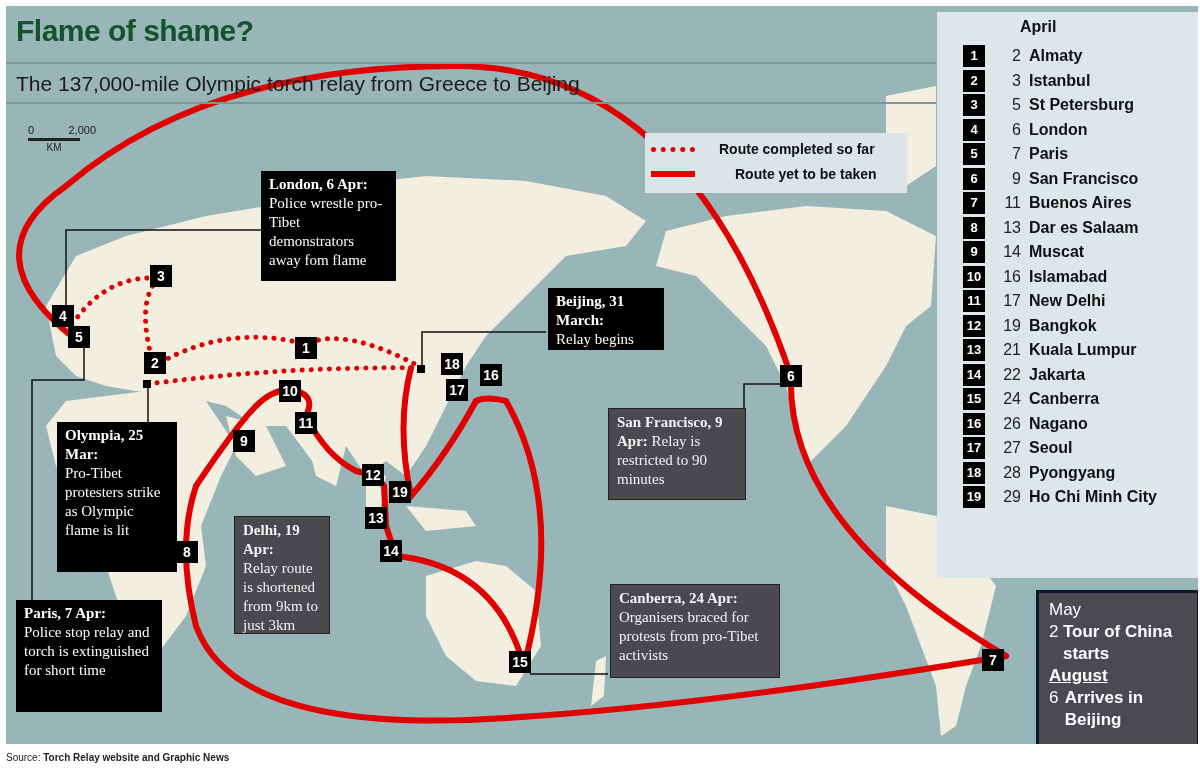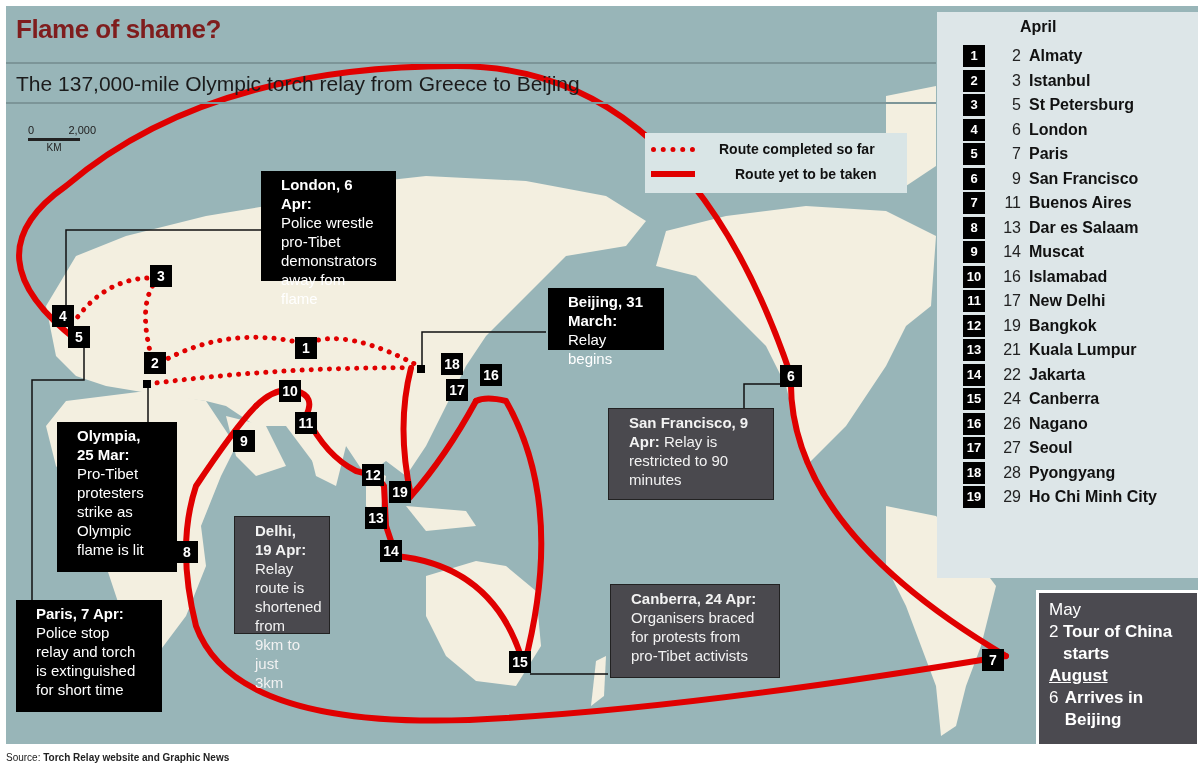--- a/index.html
+++ b/index.html
@@ -1,42 +1,42 @@
 <!DOCTYPE html>
 <html><head>
 <meta charset="utf-8">
 <style>
   html, body { margin:0; padding:0; background:#ffffff; }
   body { width:1200px; height:773px; position:relative; overflow:hidden;
          font-family:"Liberation Sans", "DejaVu Sans", sans-serif; }
   #frame { position:absolute; left:6px; top:6px; width:1192px; height:738px; background:#98b5b8; overflow:hidden; }
   #map-svg { position:absolute; left:0; top:0; }
-  .title { position:absolute; left:10px; top:8px; font-size:26px; font-weight:900; color:#7f1d1d; letter-spacing:-0.5px; }
+  .title { position:absolute; left:10px; top:8px; font-size:30px; font-weight:900; color:#14532d; letter-spacing:-0.5px; }
   .rule { position:absolute; left:0; height:2px; background:#7c9598; }
   .subtitle { position:absolute; left:10px; top:66px; font-size:21px; color:#1b1b1b; }
   .scale { position:absolute; left:22px; top:118px; width:60px; font-size:11px; color:#222; }
   .scale .nums { display:flex; justify-content:space-between; }
   .scale .bar { height:3px; background:#222; margin:2px 0 1px 0; width:52px; }
   .scale .unit { text-align:center; width:52px; font-size:10px; }
   .legend { position:absolute; left:639px; top:127px; width:262px; height:60px; background:#d9e5e6; }
   .legend .row { position:absolute; left:6px; display:flex; align-items:center; font-size:14px; font-weight:700; color:#111; }
   .legend .dots { width:44px; border-top:5px dotted #e00000; margin-right:24px; }
   .legend .solid { width:44px; height:6px; background:#e00000; margin-right:24px; }
-  .callout { position:absolute; background:#000; color:#fff; font-size:15px; line-height:19px; padding:4px 20px; box-sizing:border-box; }
+  .callout { position:absolute; background:#000; color:#fff; font-size:15px; line-height:19px; padding:4px 8px; box-sizing:border-box;font-family:Liberation Serif, serif; }
   .callout.grey { background:#4a494e; color:#f2f2f2; border:1px solid #222; }
   .callout b { font-weight:700; display:inline; }
   .num-box { position:absolute; background:#000; color:#fff; font-weight:700; font-size:14px;
              height:22px; min-width:22px; padding:0 2px; box-sizing:border-box; text-align:center; line-height:22px; }
   .side { position:absolute; left:931px; top:6px; width:267px; height:566px; background:#dde6e8; }
   .side .month { position:absolute; left:83px; top:6px; font-size:16px; font-weight:700; color:#111; }
   .side .item { position:absolute; left:26px; height:24px; display:flex; align-items:center; }
   .side .badge { width:22px; height:22px; background:#000; color:#fff; font-weight:700; font-size:13px; text-align:center; line-height:22px; margin-right:10px; }
   .side .day { width:26px; text-align:right; font-size:16px; color:#222; margin-right:8px; }
   .side .city { font-size:16px; font-weight:700; color:#111; }
-  .future { position:absolute; left:1030px; top:584px; width:164px; height:161px; background:#4b4a50; border:3px solid #ffffff; box-sizing:border-box; color:#fff; padding:6px 10px; font-size:17px; line-height:22px; }
+  .future { position:absolute; left:1030px; top:584px; width:164px; height:161px; background:#4b4a50; border:3px solid #0f172a; box-sizing:border-box; color:#fff; padding:6px 10px; font-size:17px; line-height:22px; }
   .future .fm { font-weight:400; }
   .future .ev { display:flex; }
   .future .ev .d { width:18px; font-weight:400; }
   .future .ev .t { font-weight:700; }
   .source { position:absolute; left:6px; top:752px; font-size:10px; color:#222; }
   .source b { font-weight:700; }
 </style>
 </head>
 <body>
 
@@ -134,21 +134,21 @@
     <span>Pro-Tibet protesters strike as Olympic flame is lit</span>
   </div>
   <div class="callout" style="left:10px;top:594px;width:146px;height:112px;">
     <b>Paris, 7 Apr:</b><br>
     <span>Police stop relay and torch is extinguished for short time</span>
   </div>
   <div class="callout grey" style="left:228px;top:510px;width:96px;height:118px;">
     <b>Delhi, 19 Apr:</b><br>
     <span>Relay route is shortened from 9km to just 3km</span>
   </div>
-  <div class="callout grey" style="left:602px;top:402px;width:166px;height:92px;">
+  <div class="callout grey" style="left:602px;top:402px;width:138px;height:92px;">
     <b>San Francisco, 9 Apr:</b>
     <span>Relay is restricted to 90 minutes</span>
   </div>
   <div class="callout grey" style="left:604px;top:578px;width:170px;height:94px;">
     <b>Canberra, 24 Apr:</b><br>
     <span>Organisers braced for protests from pro-Tibet activists</span>
   </div>
 
   <div id="markers">
       <div class="num-box" style="left: 289px; top: 331px;">1</div>

